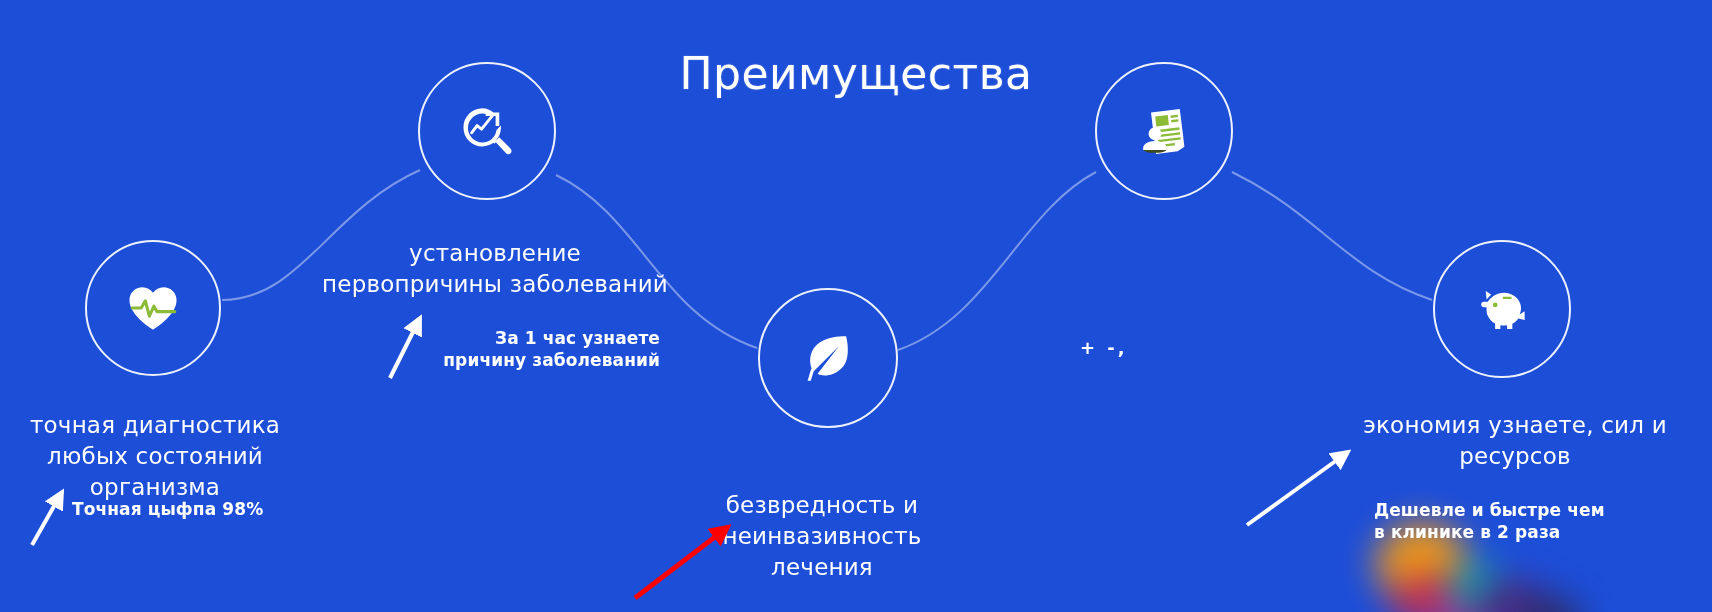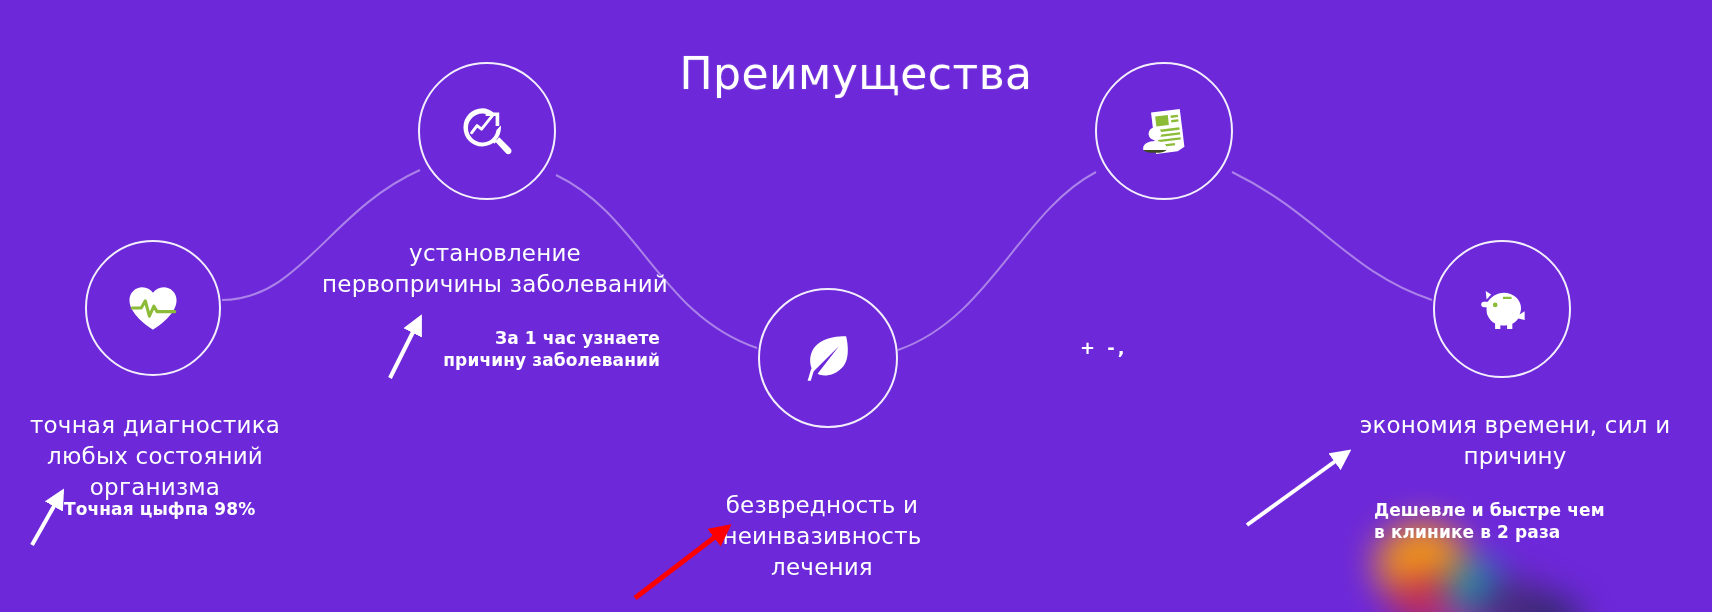--- a/index.html
+++ b/index.html
@@ -6,21 +6,21 @@
   html, body {
     margin: 0;
     padding: 0;
     background: #8cbb38;
   }
   #stage {
     position: relative;
     width: 1712px;
     height: 612px;
     overflow: hidden;
-    background: #6d28d9;
+    background: #1d4ed8;
     font-family: "DejaVu Sans", sans-serif;
     color: #ffffff;
   }
   
   .blob-wrap {
     position: absolute;
     left: 1372px;
     top: 520px;
     width: 260px;
     height: 130px;
@@ -152,21 +152,21 @@
   <div class="page-title">Преимущества</div>
 
   <div class="node" style="left:85px; top:240px; width:136px; height:136px;">
     <svg class="glyph" viewBox="0 0 64 64">
       <path fill="#ffffff" d="M32 56C32 56 6 40.5 6 23.5C6 14.9 12.6 9 20.3 9C25.1 9 29.4 11.4 32 15.2C34.6 11.4 38.9 9 43.7 9C51.4 9 58 14.9 58 23.5C58 40.5 32 56 32 56Z"></path>
       <path fill="none" stroke="#8cbb38" stroke-width="3.4" stroke-linecap="round" stroke-linejoin="round" d="M9 32H19L23.5 24L28 41L33 30L36.5 36H56"></path>
     </svg>
   </div>
   <div class="caption" style="left:-10px; top:410px; width:330px;">точная диагностика любых состояний организма</div>
   <div class="clip-box" style="left:60px; top:498px; width:250px; height:30px;">
-    <div class="note" style="left:4px; top:0; width:250px;">Точная цыфпа 98%</div>
+    <div class="note" style="left:12px; top:0; width:250px;">Точная цыфпа 98%</div>
   </div>
 
   <div class="node" style="left:418px; top:62px; width:138px; height:138px;">
     <svg class="glyph" viewBox="0 0 64 64">
       <path fill="#ffffff" d="M27 7C15.4 7 6 16.4 6 28C6 39.6 15.4 49 27 49C31.5 49 35.7 47.6 39.1 45.1L40.1 46.1L43.2 43L42.2 42C45.4 38.3 47.4 33.4 47.4 28C47.4 27.3 47.4 26.7 47.3 26L42.5 30.8C41.5 38.6 34.9 44.6 27 44.6C18.2 44.6 11 37.4 11 28.6C11 19.8 18.2 12.6 27 12.6C30.2 12.6 33.1 13.5 35.6 15.2L39.1 11.7C35.7 8.8 31.5 7 27 7Z"></path>
       <path fill="#ffffff" d="M41 43.5L45.5 39L58 51.5C59.4 52.9 59.4 55.1 58 56.5C56.6 57.9 54.4 57.9 53 56.5Z"></path>
       <path fill="none" stroke="#ffffff" stroke-width="3.2" stroke-linecap="round" stroke-linejoin="round" d="M15 34L21 26L26 30L38 15"></path>
       <path fill="#ffffff" d="M30.5 11.5H45.5V26.5H41.5V18.4L41.5 15.5H30.5Z"></path>
     </svg>
   </div>
@@ -203,21 +203,21 @@
   <div class="note small-sign" style="left:1080px; top:336px; width:120px;">+ -,</div>
 
   <div class="node" style="left:1433px; top:240px; width:138px; height:138px;">
     <svg class="glyph" viewBox="0 0 64 64">
       <path fill="#ffffff" d="M20 16L14 12L15 21.5Z"></path>
       <path fill="#ffffff" d="M34 14C44.5 14 53 21.6 53 31C53 33.6 52.4 36 51.3 38.2L57 34.5V44L50 42.5C48.4 45 46.1 47 43.4 48.3V54H37.6V49.9C36.4 50.1 35.2 50.2 34 50.2C32.7 50.2 31.4 50.1 30.2 49.9V54H24.4V48C19.1 45.2 15 39.6 15 33.6V30H12C10.3 30 9 28.7 9 27C9 25.3 10.3 24 12 24H16.4C19.4 18.9 26.2 14 34 14Z"></path>
       <circle cx="24.5" cy="27.5" r="2.6" fill="#8cbb38"></circle>
       <path fill="#8cbb38" d="M33 18.5H42.5V21H33Z"></path>
     </svg>
   </div>
-  <div class="caption" style="left:1340px; top:410px; width:350px;">экономия времени, сил и причину</div>
+  <div class="caption" style="left:1340px; top:410px; width:350px;">экономия узнаете, сил и ресурсов</div>
   <div class="clip-box" style="left:1368px; top:499px; width:250px; height:47px;margin-left:6px;">
     <div class="note" style="left:0; top:0; width:232px;">Дешевле и быстре чем в клинике в 2 раза</div>
   </div>
 
   <svg class="arrow-layer" viewBox="0 0 1712 612">
     <defs>
       <marker id="wtip" viewBox="0 0 10 10" refX="8" refY="5" markerWidth="5.2" markerHeight="5.2" orient="auto-start-reverse">
         <path d="M 0 0 L 10 5 L 0 10 z" fill="#ffffff"></path>
       </marker>
       <marker id="rtip" viewBox="0 0 10 10" refX="8" refY="5" markerWidth="4.4" markerHeight="4.4" orient="auto-start-reverse">

